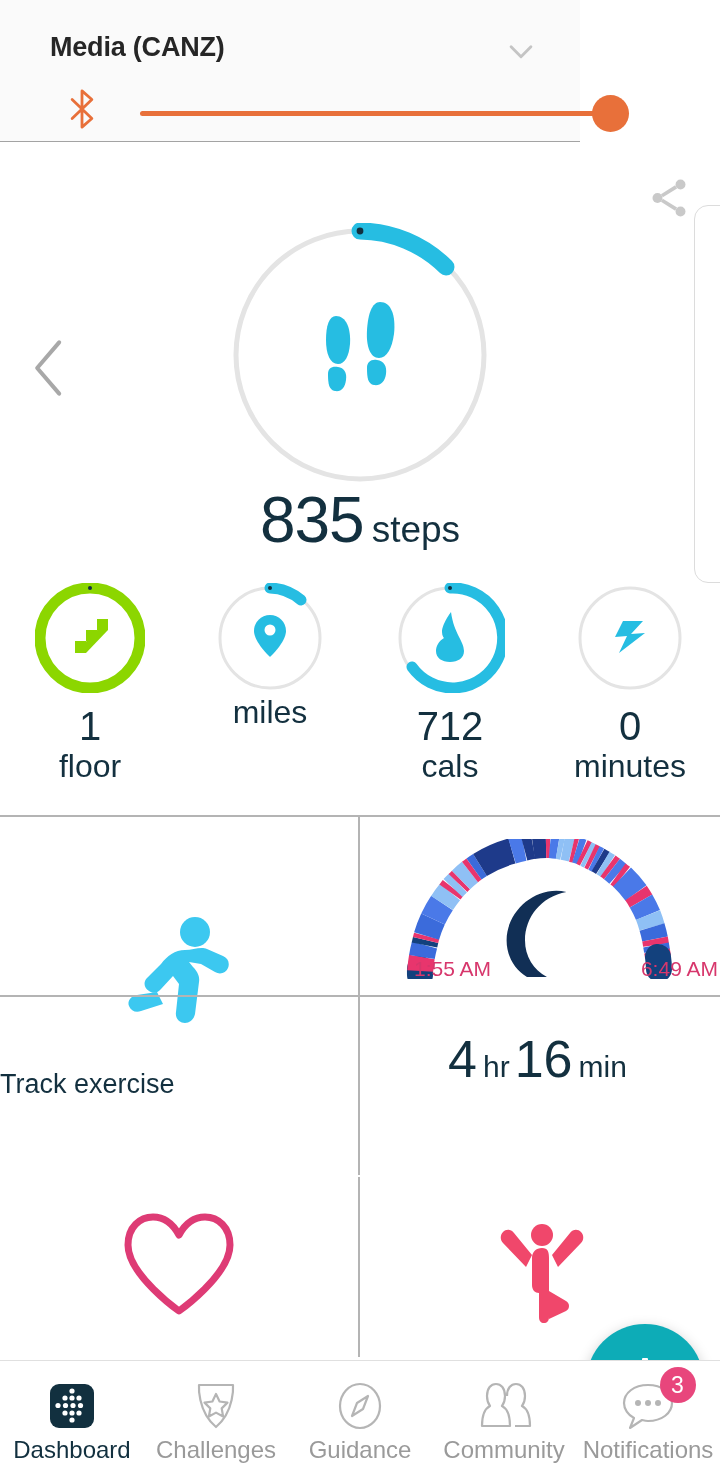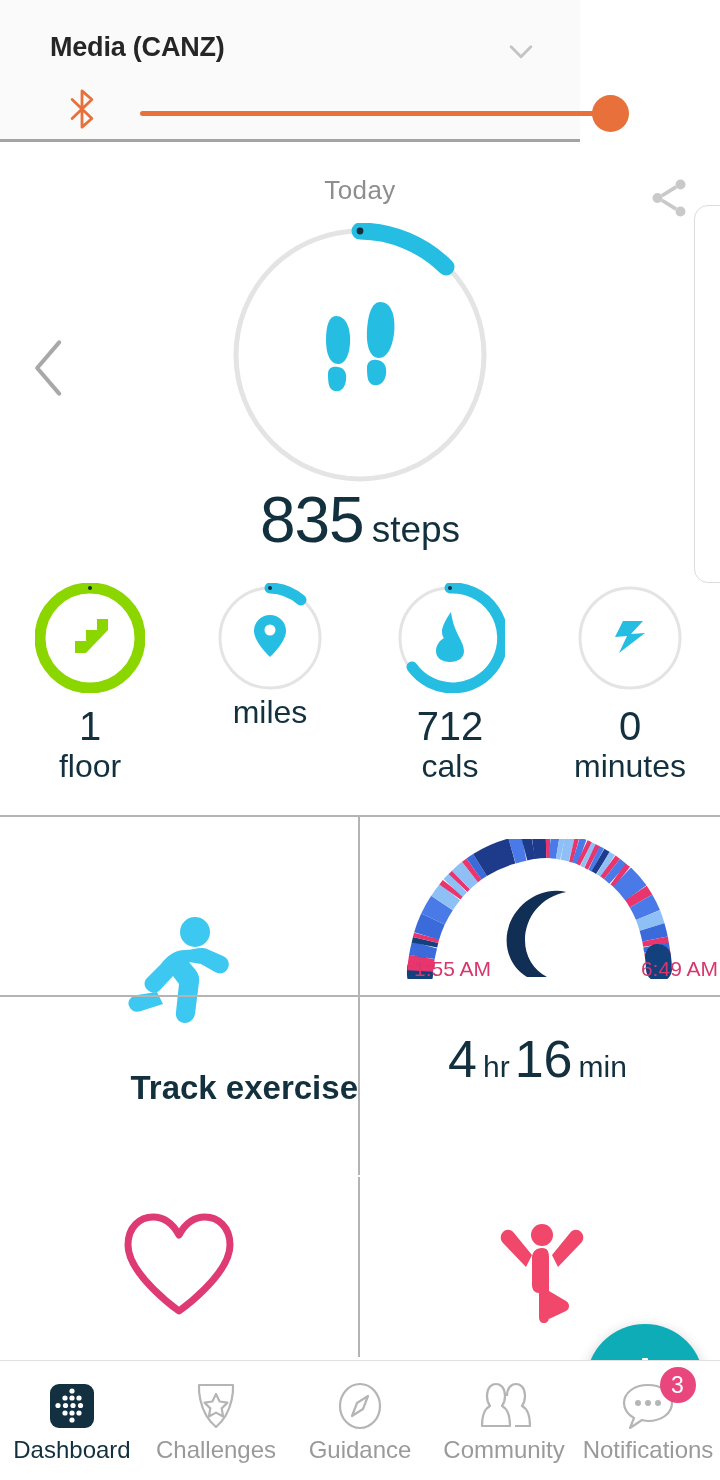--- a/index.html
+++ b/index.html
@@ -8,21 +8,21 @@
     font-family: "Liberation Sans", sans-serif;
     background: #ffffff;
     overflow: hidden;
   }
   #app { position: relative; width: 720px; height: 1480px; background:#fff; }
 
   
   .media-panel {
     position: absolute; top: 0; left: 0; width: 580px; height: 142px;
     background: #fafafa;
-    border-bottom: 3px solid #a3a3a3;
+    border-bottom: 1px solid #a3a3a3;
   }
   .media-title {
     position: absolute; left: 50px; top: 32px;
     font-size: 27px; font-weight: bold; color: #262626;
     letter-spacing: -0.2px;
   }
   .media-chevron {
     position: absolute; right: 42px; top: 34px;
     width: 34px; height: 34px;
   }
@@ -80,21 +80,21 @@
   .row-div { position: absolute; left: 0; top: 178px; width: 720px; height: 2px; background: #b4b4b4; }
 
   .exercise-tile { left: 0; top: 0; width: 360px; height: 358px; border-right: 2px solid #b4b4b4; }
   .sleep-tile { left: 360px; top: 0; width: 360px; height: 358px; }
   .hr-tile { left: 0; top: 360px; width: 360px; height: 180px; border-right: 2px solid #b4b4b4; }
   .yoga-tile { left: 360px; top: 360px; width: 360px; height: 180px; }
 
   .run-ico { position: absolute; left: 50%; top: 95px; transform: translateX(-50%); }
   .tile-label {
     position: absolute; left: 0; top: 252px; width: 100%;
-    text-align: right; font-size: 33px; font-weight: 700; color: #13303f;
+    text-align: left; font-size: 27px; font-weight: 400; color: #13303f;
   }
   .sleep-arc { position: absolute; left: 40px; top: 22px; width: 280px; height: 140px; }
   .sleep-times {
     position: absolute; left: 0; top: 140px; width: 100%;
     display: flex; justify-content: space-between; padding: 0 28px;
     font-size: 21px; color: #d7376c; font-weight: 500; margin-left: 26px;
   }
   .sleep-dur {
     position: absolute; left: 0; top: 212px; width: 100%; text-align: center;
     color: #13303f; white-space: nowrap;
@@ -162,21 +162,20 @@
     </div>
 
     <div class="vol-track"></div>
     <div class="vol-thumb"></div>
   </div>
 
   <div class="content">
 
     <div class="peek-card"></div>
 
-    <div class="today-label">Today</div>
 
     <div class="share-icon">
       <svg width="46" height="46" viewBox="0 0 24 24" fill="none" stroke="#c9c9c9" stroke-width="1.9">
         <circle cx="18" cy="5" r="2.6" fill="#c9c9c9" stroke="none"></circle>
         <circle cx="6" cy="12" r="2.6" fill="#c9c9c9" stroke="none"></circle>
         <circle cx="18" cy="19" r="2.6" fill="#c9c9c9" stroke="none"></circle>
         <line x1="8.3" y1="10.8" x2="15.7" y2="6.2"></line>
         <line x1="8.3" y1="13.2" x2="15.7" y2="17.8"></line>
       </svg>
     </div>

